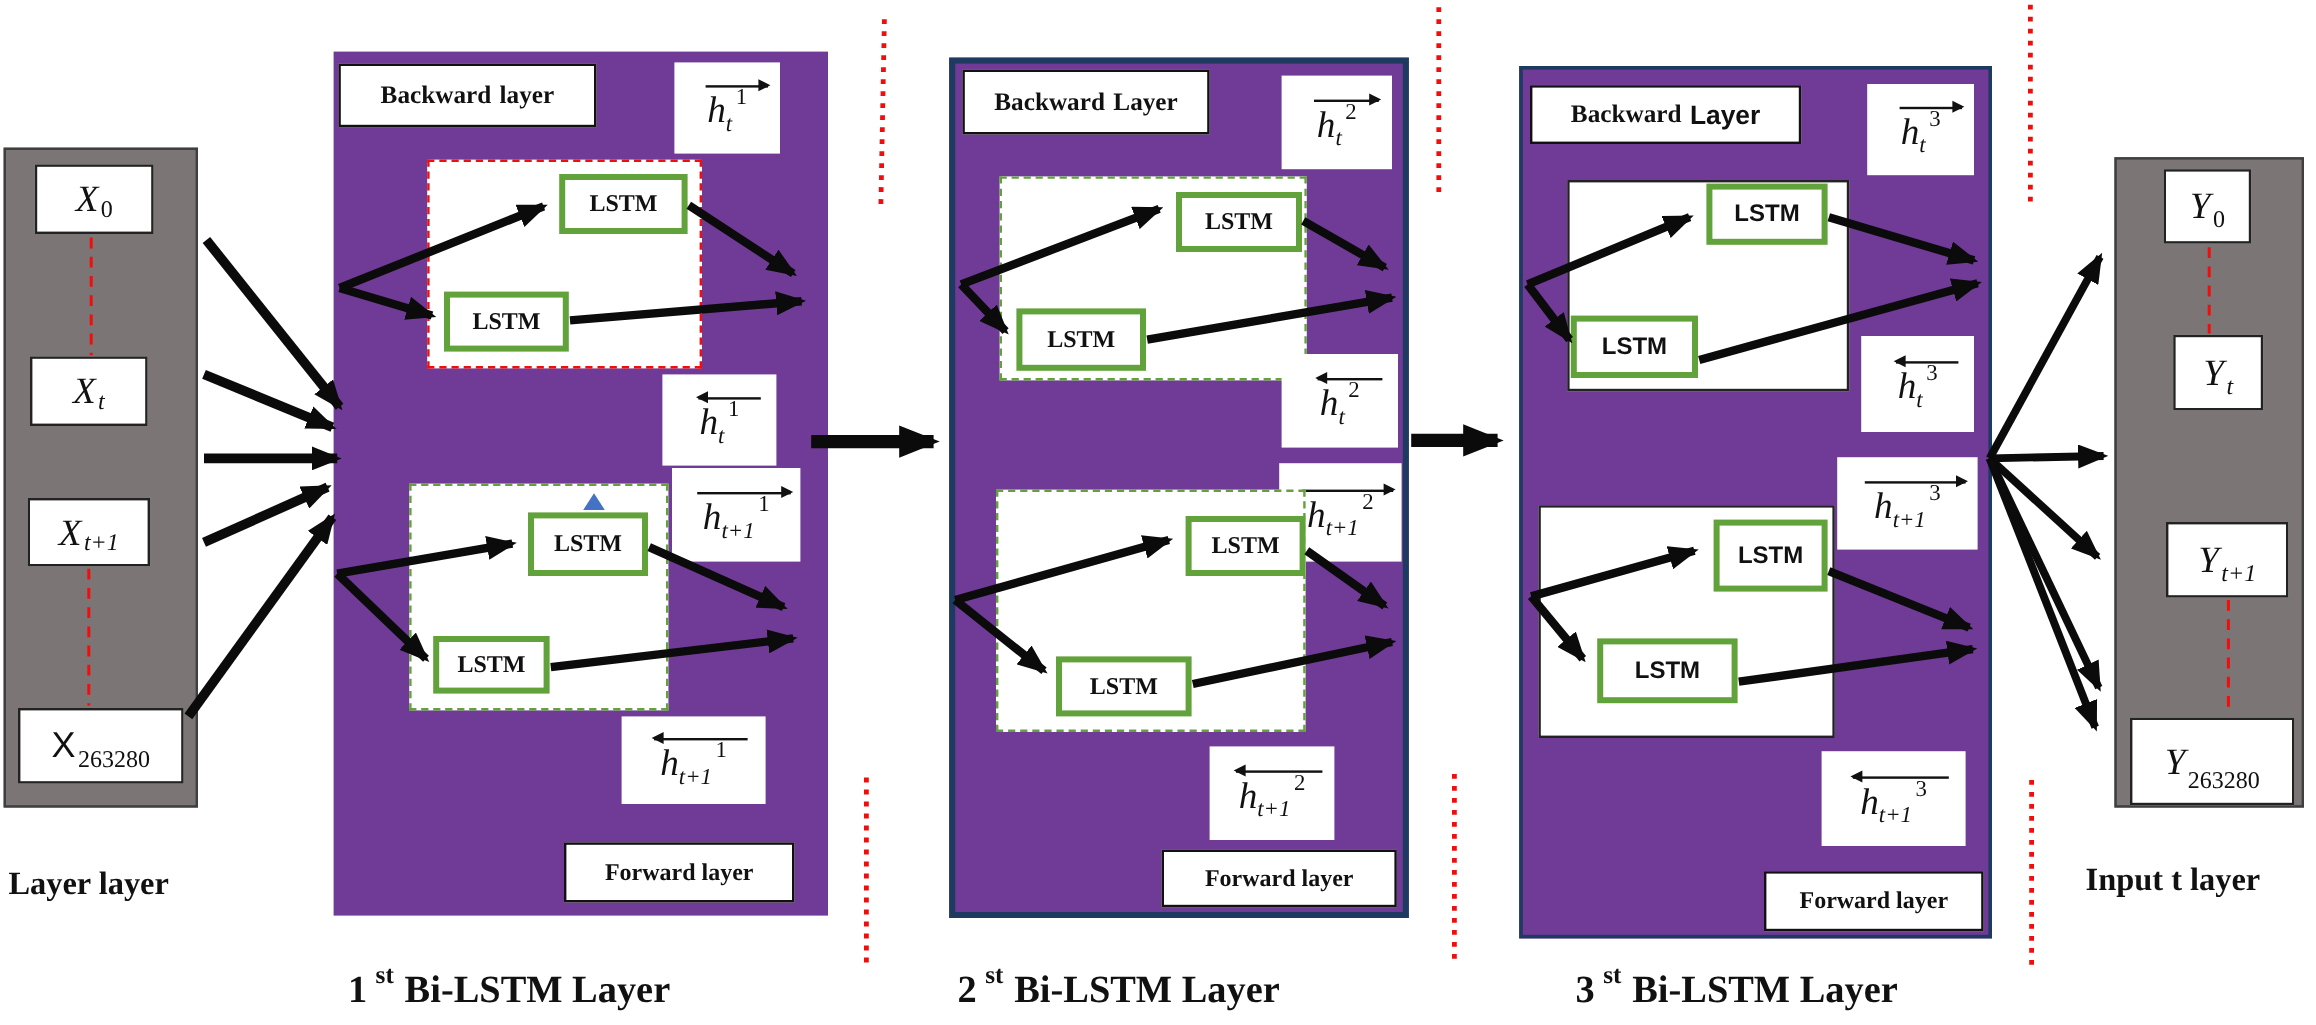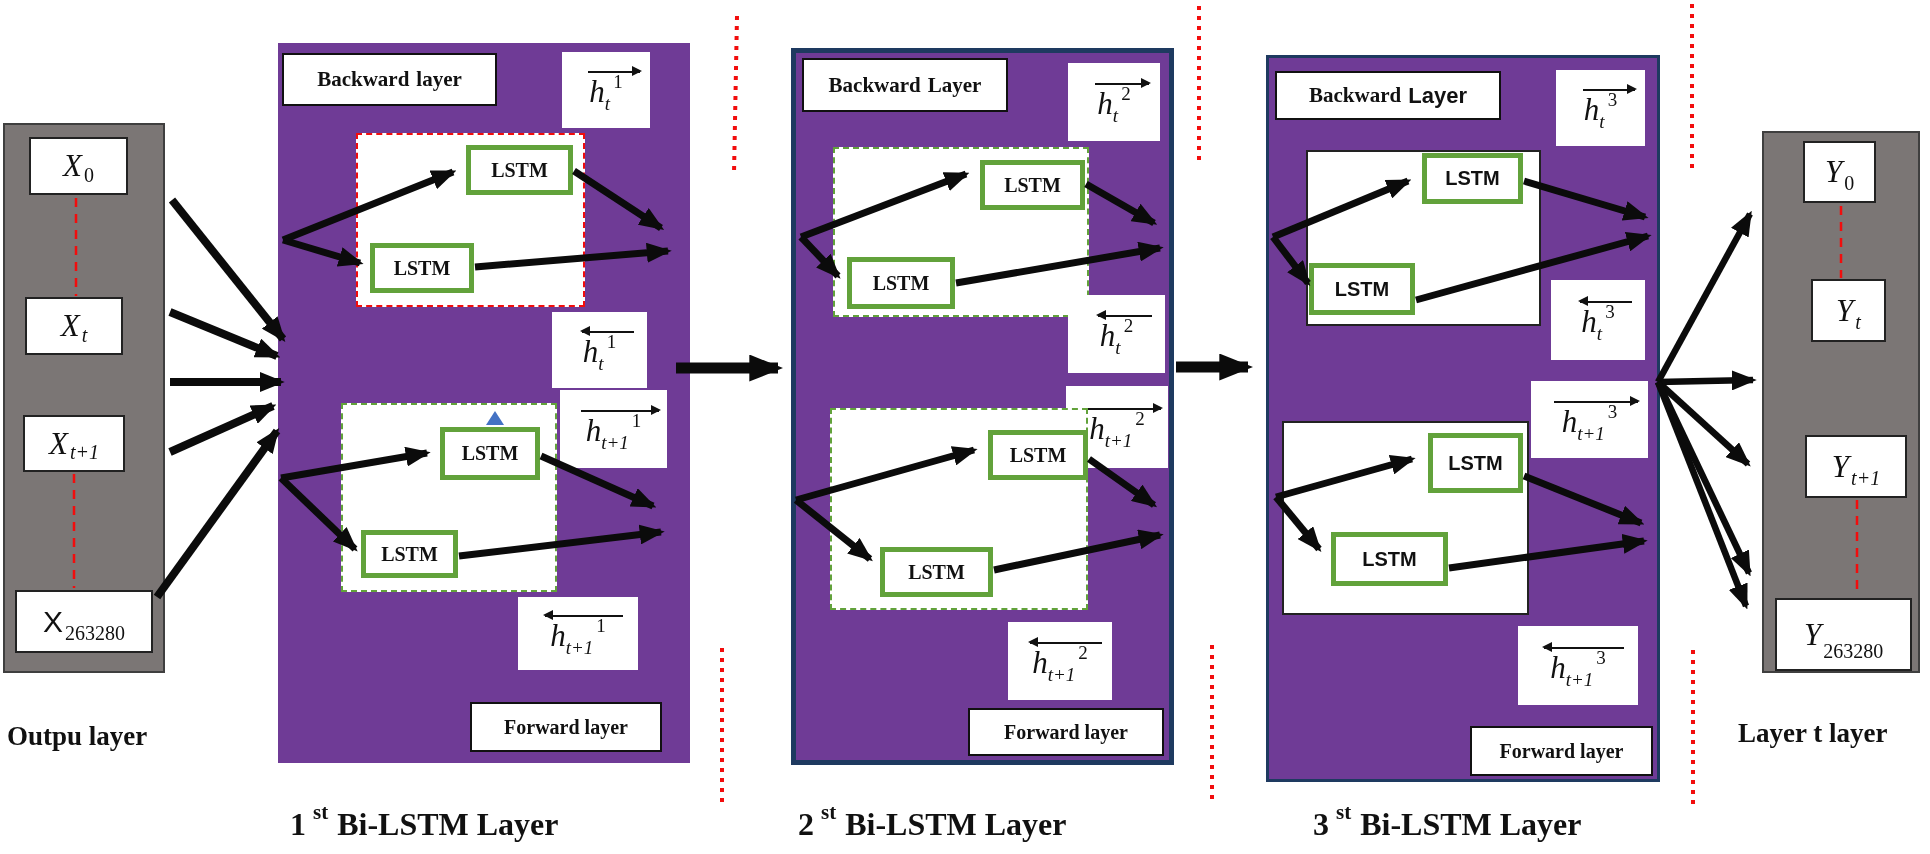--- a/index.html
+++ b/index.html
@@ -79,21 +79,21 @@
   </div>
   <div class="abs node" style="left:23px; top:415px; width:102px; height:57px;">
     <span class="nbase">X</span>
       <span class="nsub">t+1</span>
   </div>
   <div class="abs node" style="left:15px; top:590px; width:138px; height:63px;">
     <span class="nbase upright">X</span>
       <span class="nsub num">263280</span>
   </div>
 
-  <div class="biglabel" style="left:7px; top:721px;">Outpu layer</div>
+  <div class="biglabel" style="left:7px; top:721px;">Layer layer</div>
 
   <div class="abs purple" style="left:278px; top:43px; width:412px; height:720px;"></div>
 
   <div class="abs lbox" style="left:282px; top:53px; width:215px; height:53px;">
     <span>Backward</span>
       <span class="w2">layer</span>
   </div>
 
   <div class="abs hlab" style="left:562px; top:52px; width:88px; height:76px;">
     <div class="harr r" style="width:52px; margin-left:16px;"></div>
@@ -284,21 +284,21 @@
   </div>
   <div class="abs node" style="left:1805px; top:435px; width:102px; height:63px;">
     <span class="nbase">Y</span>
       <span class="nsub">t+1</span>
   </div>
   <div class="abs node" style="left:1775px; top:598px; width:137px; height:73px;">
     <span class="nbase">Y</span>
       <span class="nsub num">263280</span>
   </div>
 
-  <div class="biglabel" style="left:1738px; top:718px;">Layer t layer</div>
+  <div class="biglabel" style="left:1738px; top:718px;">Input t layer</div>
 
   <svg class="overlay" width="1930" height="854" viewBox="0 0 1930 854">
     <defs>
       <marker id="ah" viewBox="0 0 10 8" refX="8.5" refY="4" markerWidth="25" markerHeight="20" markerUnits="userSpaceOnUse" orient="auto">
           <path d="M0,0 L10,4 L0,8 z" fill="#0b0b0b"></path>
         </marker>
       <marker id="ahBig" viewBox="0 0 10 8" refX="8.5" refY="4" markerWidth="34" markerHeight="27" markerUnits="userSpaceOnUse" orient="auto">
           <path d="M0,0 L10,4 L0,8 z" fill="#0b0b0b"></path>
         </marker>
     </defs>

